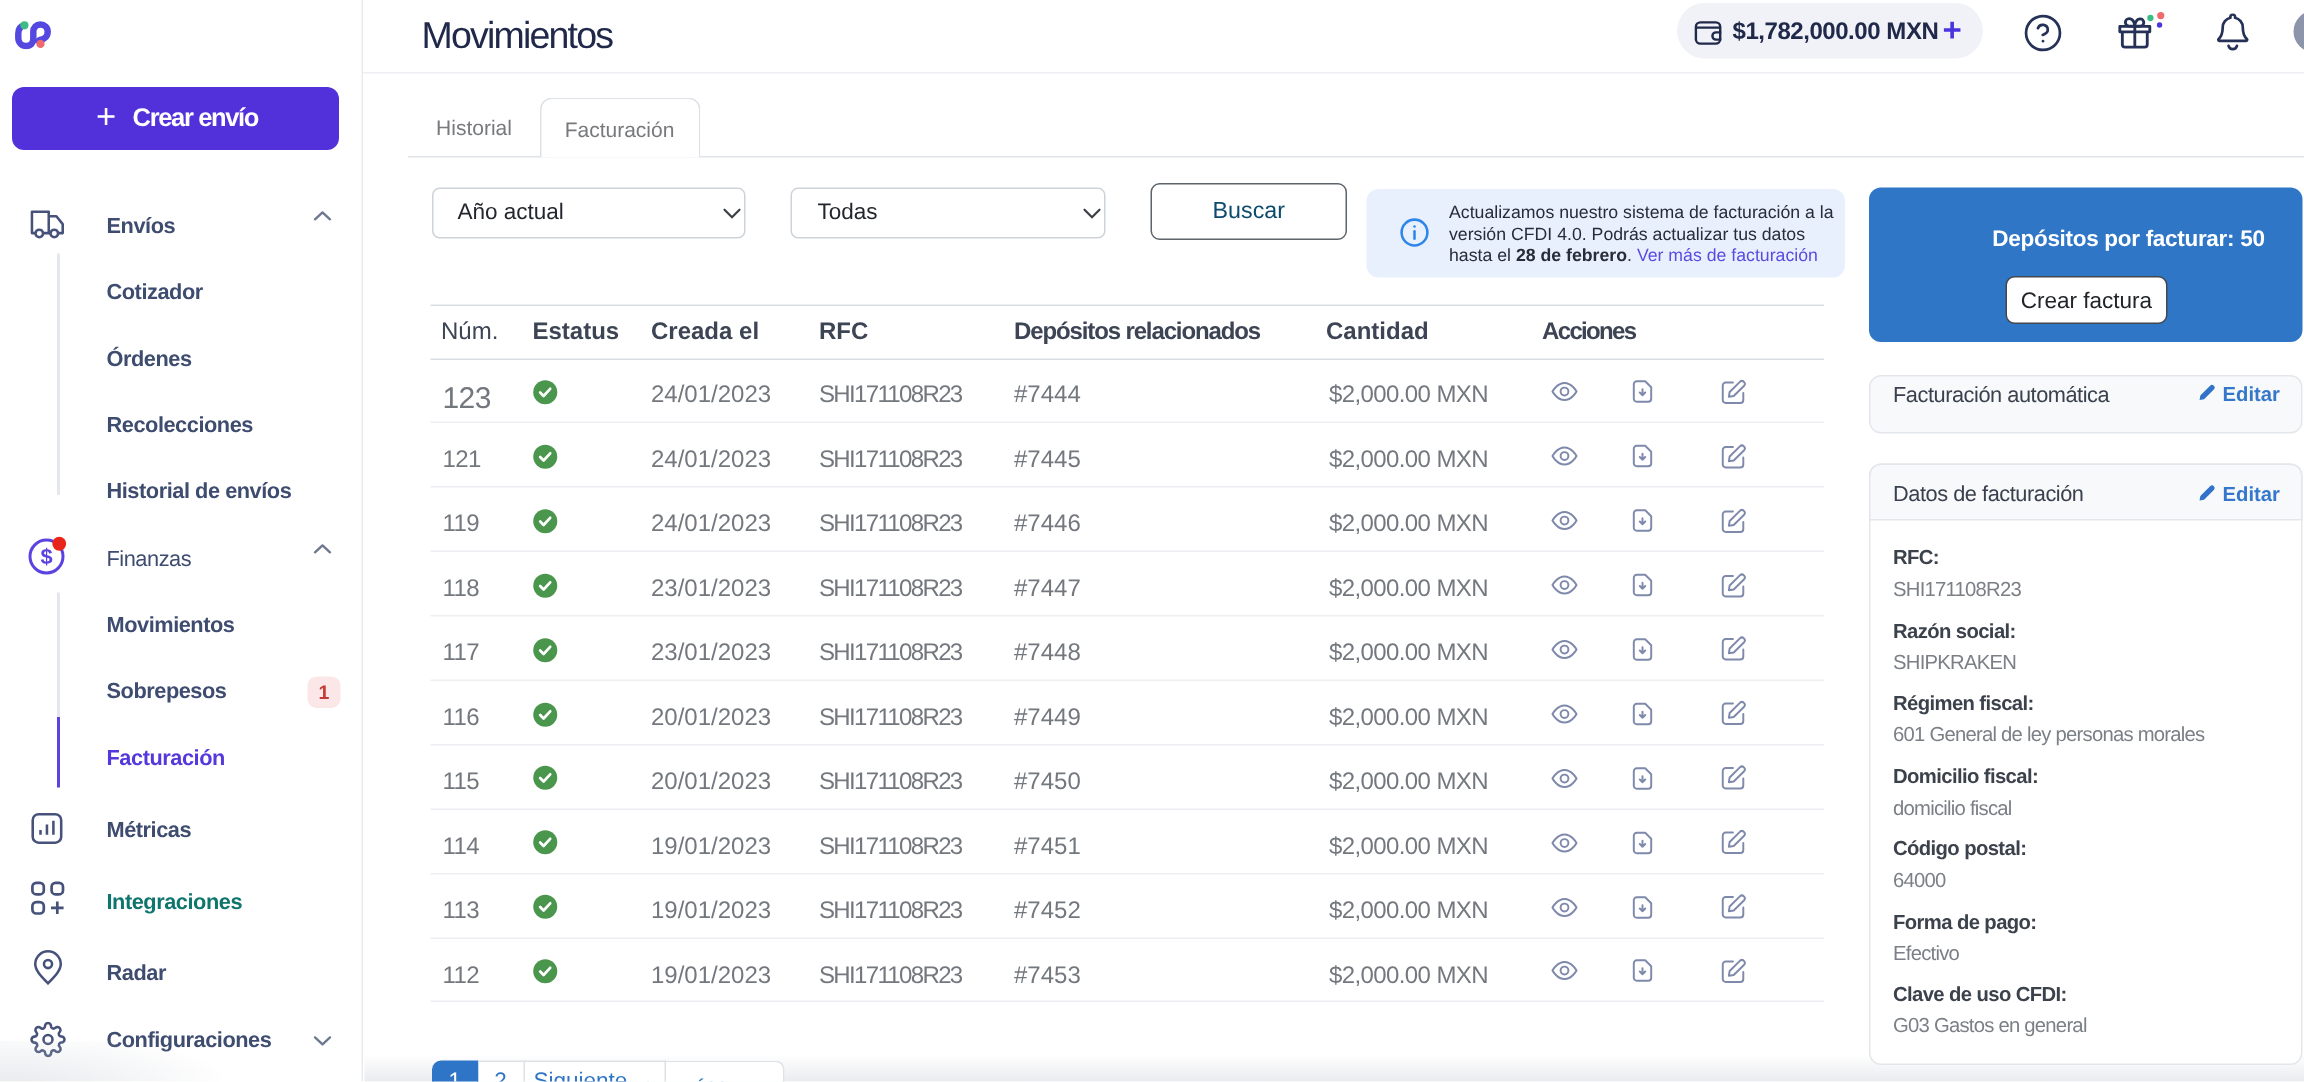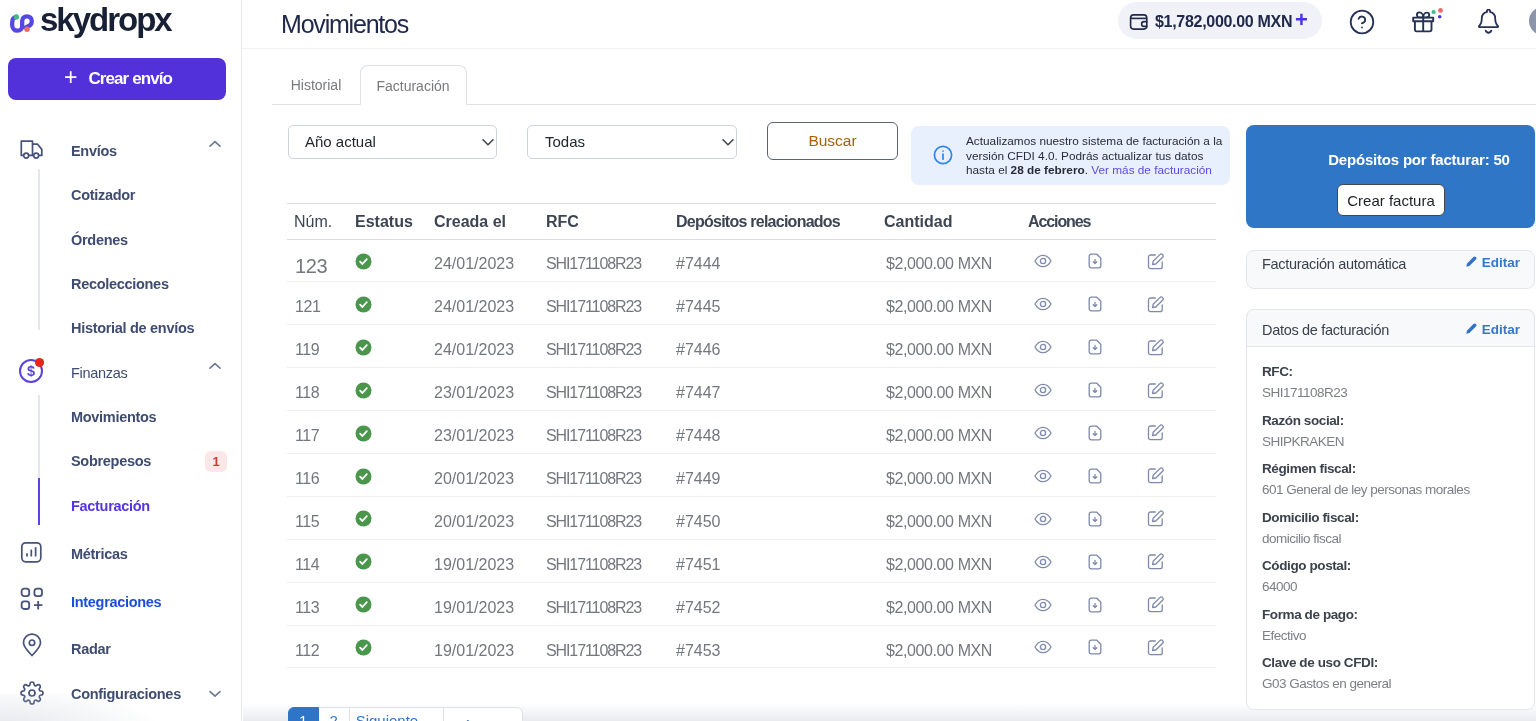--- a/index.html
+++ b/index.html
@@ -10,41 +10,40 @@
 </style></head><body>
 <div id="page">
 
 <div class="abs" style="left:0;top:0;width:242px;height:721px;background:#fff;border-right:1px solid #e9ebf0;"></div>
 
 <svg class="abs" style="left:9.5px;top:14px;" width="24" height="19" viewBox="0 0 24 19">
  <path d="M6.1 2.9 C 3.6 3.5, 2.2 5.6, 2.2 8.3 L 2.2 11.3 C 2.2 14.4, 4.5 16.7, 7.5 16.7 C 10.4 16.7, 12.2 14.7, 12.2 11.9 L 12.2 7.0 C 12.2 4.3, 14.2 2.3, 16.9 2.3 C 19.7 2.3, 21.8 4.3, 21.8 7.1 C 21.8 10.3, 19.5 12.1, 17.2 12.5 C 16.6 12.6, 16.1 13.0, 16.0 13.5" fill="none" stroke="#5448e0" stroke-width="4.3" stroke-linecap="round"></path>
  <circle cx="6.3" cy="2.9" r="2.7" fill="#3dbd85"></circle>
  <circle cx="17.0" cy="15.3" r="2.75" fill="#ee6a6e"></circle>
 </svg>
-<div class="abs" style="left:40px;top:1.2px;font-size:33px;font-weight:600;color:#182036;letter-spacing:-2px;">skydropx</div>
 
 <div class="abs" style="left:8px;top:58px;width:218px;height:42px;background:#5231db;border-radius:8px;color:#fff;display:flex;align-items:center;justify-content:center;">
  <span style="font-size:23px;font-weight:300;margin:-3px 11px 0 2px;">+</span>
  <span style="font-size:17px;font-weight:700;letter-spacing:-0.9px;">Crear envío</span>
 </div>
 
 <div class="abs" style="left:38px;top:169px;width:1.5px;height:161px;background:#e4e7ee;"></div>
 <div class="abs" style="left:38px;top:395px;width:1.5px;height:83px;background:#e4e7ee;"></div>
 <div class="abs" style="left:37.5px;top:478px;width:2.5px;height:47px;background:#5a43e0;"></div>
 <div class="abs" style="left:71px;top:142.6px;font-size:14.5px;font-weight:600;letter-spacing:-0.3px;color:#3e4c70;">Envíos</div>
 <div class="abs" style="left:71px;top:187.1px;font-size:14.5px;font-weight:600;letter-spacing:-0.3px;color:#3e4c70;">Cotizador</div>
 <div class="abs" style="left:71px;top:231.6px;font-size:14.5px;font-weight:600;letter-spacing:-0.3px;color:#3e4c70;">Órdenes</div>
 <div class="abs" style="left:71px;top:276.1px;font-size:14.5px;font-weight:600;letter-spacing:-0.3px;color:#3e4c70;">Recolecciones</div>
 <div class="abs" style="left:71px;top:320.1px;font-size:14.5px;font-weight:600;letter-spacing:-0.3px;color:#3e4c70;">Historial de envíos</div>
 <div class="abs" style="left:71px;top:364.6px;font-size:14.5px;font-weight:400;letter-spacing:-0.3px;color:#3e4c70;">Finanzas</div>
 <div class="abs" style="left:71px;top:409.1px;font-size:14.5px;font-weight:600;letter-spacing:-0.3px;color:#3e4c70;">Movimientos</div>
 <div class="abs" style="left:71px;top:453.1px;font-size:14.5px;font-weight:600;letter-spacing:-0.3px;color:#3e4c70;">Sobrepesos</div>
 <div class="abs" style="left:71px;top:497.6px;font-size:14.5px;font-weight:600;letter-spacing:-0.3px;color:#5538dc;">Facturación</div>
 <div class="abs" style="left:71px;top:546.1px;font-size:14.5px;font-weight:600;letter-spacing:-0.3px;color:#3e4c70;">Métricas</div>
-<div class="abs" style="left:71px;top:594.1px;font-size:14.5px;font-weight:600;letter-spacing:-0.3px;color:#1d4ed8;">Integraciones</div>
+<div class="abs" style="left:71px;top:594.1px;font-size:14.5px;font-weight:600;letter-spacing:-0.3px;color:#0f766e;">Integraciones</div>
 <div class="abs" style="left:71px;top:640.6px;font-size:14.5px;font-weight:600;letter-spacing:-0.3px;color:#3e4c70;">Radar</div>
 <div class="abs" style="left:71px;top:686.4px;font-size:14.5px;font-weight:600;letter-spacing:-0.3px;color:#3e4c70;">Configuraciones</div>
 <div class="abs" style="left:205px;top:450.5px;width:22px;height:21px;background:#fbe7e7;border-radius:6px;display:flex;align-items:center;justify-content:center;font-size:13px;font-weight:700;color:#c43c35;">1</div>
 
 <svg class="abs" style="left:19px;top:139px;" width="26" height="21" viewBox="0 0 26 21">
  <g fill="none" stroke="#46527a" stroke-width="1.7" stroke-linejoin="round">
  <path d="M2.3 2.1 h11.2 v14.3 h-11.2 z"></path>
  <path d="M13.5 5.2 h5.1 l4.2 5.2 v6 h-9.3"></path>
  <circle cx="7.2" cy="16.6" r="2.5" fill="#fff"></circle>
  <circle cx="17.2" cy="16.6" r="2.5" fill="#fff"></circle>
@@ -153,21 +152,21 @@
 <div class="abs" style="left:288px;top:125px;width:209px;height:34px;border:1px solid #ced3da;border-radius:5px;background:#fff;"></div>
 <div class="abs" style="left:305px;top:133px;font-size:15px;color:#23272d;">Año actual</div>
 <svg class="abs" style="left:481px;top:138px;" width="14" height="9" viewBox="0 0 14 9">
       <path d="M2 1.8 7 6.8 12 1.8" fill="none" stroke="#3c4248" stroke-width="1.5" stroke-linecap="round"></path>
     </svg>
 <div class="abs" style="left:527px;top:125px;width:210px;height:34px;border:1px solid #ced3da;border-radius:5px;background:#fff;"></div>
 <div class="abs" style="left:545px;top:133px;font-size:15px;color:#23272d;">Todas</div>
 <svg class="abs" style="left:721px;top:138px;" width="14" height="9" viewBox="0 0 14 9">
       <path d="M2 1.8 7 6.8 12 1.8" fill="none" stroke="#3c4248" stroke-width="1.5" stroke-linecap="round"></path>
     </svg>
-<div class="abs" style="left:767px;top:122px;width:131px;height:38px;border:1px solid #5d646b;border-radius:6px;background:#fff;display:flex;align-items:center;justify-content:center;font-size:15.5px;color:#a16207;">Buscar</div>
+<div class="abs" style="left:767px;top:122px;width:131px;height:38px;border:1px solid #5d646b;border-radius:6px;background:#fff;display:flex;align-items:center;justify-content:center;font-size:15.5px;color:#0c4a6e;">Buscar</div>
 
 <div class="abs" style="left:911px;top:126px;width:319px;height:59px;background:#e9f0fd;border-radius:8px;"></div>
 <svg class="abs" style="left:933px;top:145px;" width="20" height="20" viewBox="0 0 20 20">
  <g fill="none" stroke="#2e86e9" stroke-width="1.7" stroke-linecap="round">
  <circle cx="10" cy="10" r="8.6"></circle>
  <path d="M10 9.2v5"></path>
  <path d="M10 6v.05"></path>
  </g>
 </svg>
 <div class="abs" style="left:966px;top:134px;width:262px;font-size:11.8px;line-height:14.6px;color:#272c36;white-space:nowrap;">Actualizamos nuestro sistema de facturación a la<br>versión CFDI 4.0. Podrás actualizar tus datos<br>hasta el <b>28 de febrero</b>. <span style="color:#5a4be0;">Ver más de facturación</span></div>

